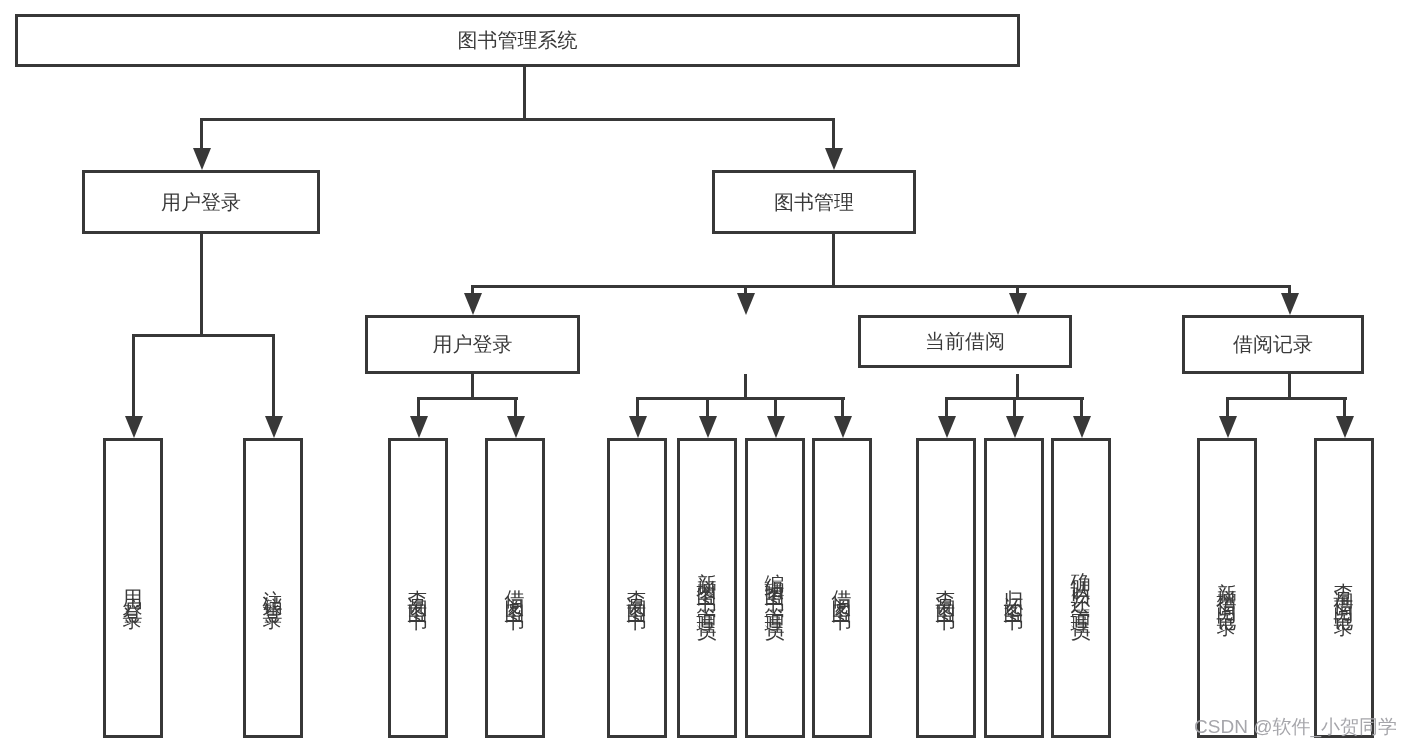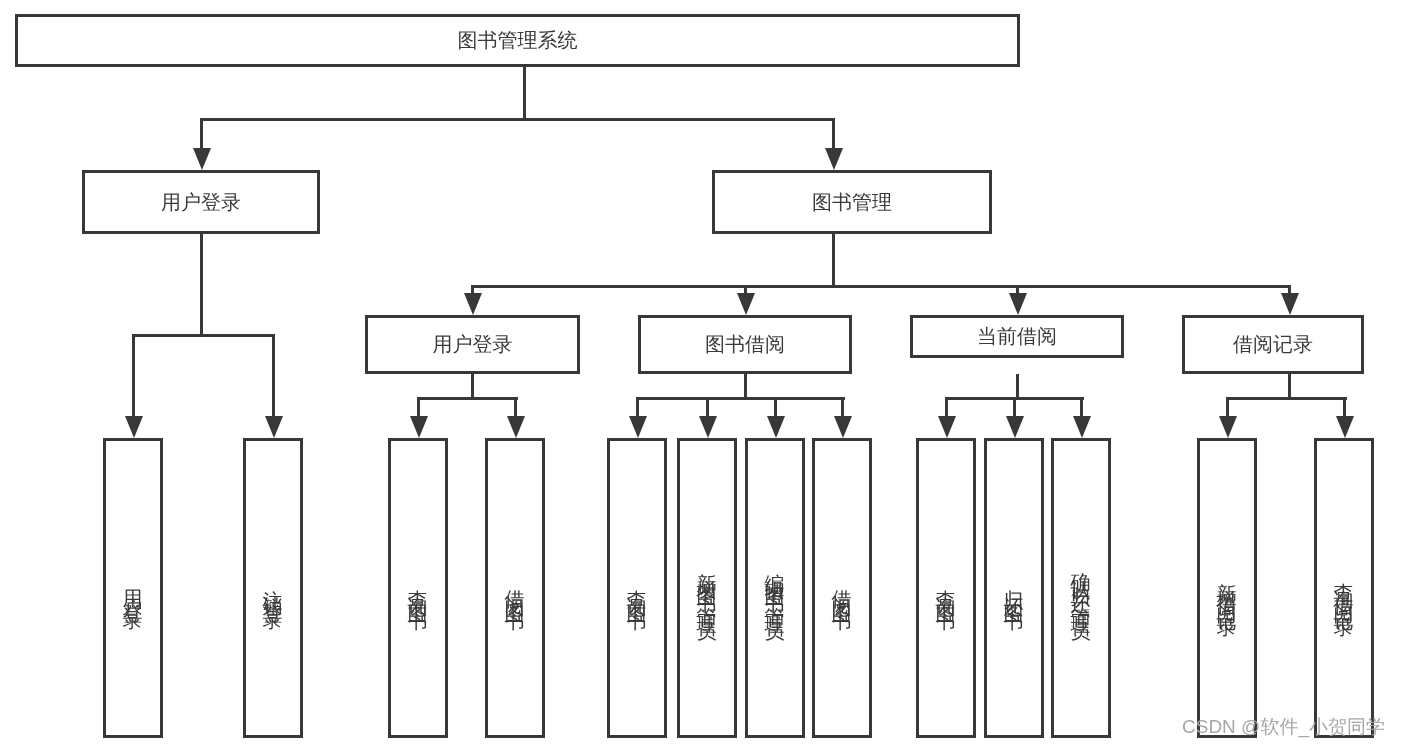--- a/index.html
+++ b/index.html
@@ -10,42 +10,42 @@
        display:flex;align-items:center;justify-content:center;
        font-size:20px;color:#3a3a3a;box-sizing:border-box;}
   .leaf{writing-mode:vertical-rl;text-orientation:mixed;}
   .leaf .vtxt{letter-spacing:7px;line-height:1;}
   .vline{position:absolute;width:3px;background:#383838;}
   .hline{position:absolute;height:3px;background:#383838;}
   .ahead{position:absolute;width:0;height:0;
          border-left:9px solid transparent;border-right:9px solid transparent;
          border-top:22px solid #383838;}
   .watermark{position:absolute;left:1182px;top:714px;width:215px;
-             font-size:19px;color:#a6a6ab;white-space:nowrap;text-align:left;}
+             font-size:19px;color:#a6a6ab;white-space:nowrap;text-align:right;}
 </style>
 </head>
 <body>
 
 <div class="canvas">
 
   <div class="box" style="left:15px;top:14px;width:1005px;height:53px">
     <span>图书管理系统</span>
   </div>
 
   <div class="vline" style="left:523px;top:65px;height:56px"></div>
   <div class="hline" style="left:200px;top:118px;width:635px"></div>
   <div class="vline" style="left:200px;top:118px;height:34px"></div>
   <div class="ahead" style="left:192.5px;top:148px"></div>
   <div class="vline" style="left:832px;top:118px;height:34px"></div>
   <div class="ahead" style="left:824.5px;top:148px"></div>
 
   <div class="box" style="left:82px;top:170px;width:238px;height:64px">
     <span>用户登录</span>
   </div>
-  <div class="box" style="left:712px;top:170px;width:280px;height:64px">
+  <div class="box" style="left:712px;top:170px;width:204px;height:64px">
     <span>图书管理</span>
   </div>
 
   <div class="vline" style="left:200px;top:234px;height:103px"></div>
   <div class="hline" style="left:132px;top:334px;width:142px"></div>
   <div class="vline" style="left:132px;top:334px;height:86px"></div>
   <div class="ahead" style="left:124.5px;top:416px"></div>
   <div class="vline" style="left:272px;top:334px;height:86px"></div>
   <div class="ahead" style="left:264.5px;top:416px"></div>
 
@@ -56,24 +56,21 @@
   <div class="vline" style="left:744px;top:285px;height:12px"></div>
   <div class="ahead" style="left:736.5px;top:293px"></div>
   <div class="vline" style="left:1016px;top:285px;height:12px"></div>
   <div class="ahead" style="left:1008.5px;top:293px"></div>
   <div class="vline" style="left:1288px;top:285px;height:12px"></div>
   <div class="ahead" style="left:1280.5px;top:293px"></div>
 
   <div class="box" style="left:365px;top:315px;width:215px;height:59px">
     <span>用户登录</span>
   </div>
-  <div class="box" style="left:638px;top:315px;width:214px;height:59px">
-    <span>图书借阅</span>
-  </div>
-  <div class="box" style="left:910px;top:315px;width:214px;height:43px">
+  <div class="box" style="left:858px;top:315px;width:214px;height:53px">
     <span>当前借阅</span>
   </div>
   <div class="box" style="left:1182px;top:315px;width:182px;height:59px">
     <span>借阅记录</span>
   </div>
 
   <div class="vline" style="left:471px;top:374px;height:26px"></div>
   <div class="hline" style="left:417px;top:397px;width:101px"></div>
   <div class="vline" style="left:417px;top:397px;height:23px"></div>
   <div class="ahead" style="left:409.5px;top:416px"></div>

